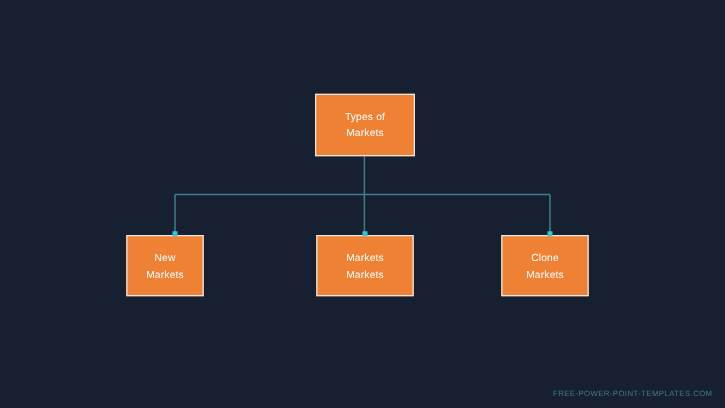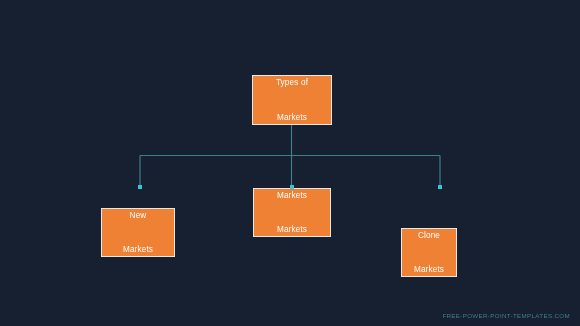--- a/index.html
+++ b/index.html
@@ -31,57 +31,55 @@
 
   
   .node-box {
     position: absolute;
     box-sizing: border-box;
     background: #ef8134;
     border: 1.5px solid #e8e8e8;
     display: flex;
     flex-direction: column;
     align-items: center;
-    justify-content: space-between;
+    justify-content: center;
     z-index: 3;
   }
   .node-line {
     color: #ffffff;
     font-size: 8.2px;
     line-height: 13px;
     letter-spacing: 0.15px;
     text-align: center;
     white-space: nowrap;
   }
 
   #node-root {
     left: 252px;
     top: 75px;
     width: 80px;
     height: 50px;
   }
   #node-child-0 {
     left: 101px;
     top: 188px;
-    width: 74px;
+    width: 62px;
     height: 49px;
-    margin-top: 20px;
   }
   #node-child-1 {
     left: 253px;
     top: 188px;
     width: 78px;
     height: 49px;
   }
   #node-child-2 {
     left: 401px;
     top: 188px;
-    width: 56px;
+    width: 70px;
     height: 49px;
-    margin-top: 40px;
   }
 
   
   .anchor-nub {
     position: absolute;
     width: 4px;
     height: 4px;
     background: #35c6d6;
     z-index: 4;
   }

